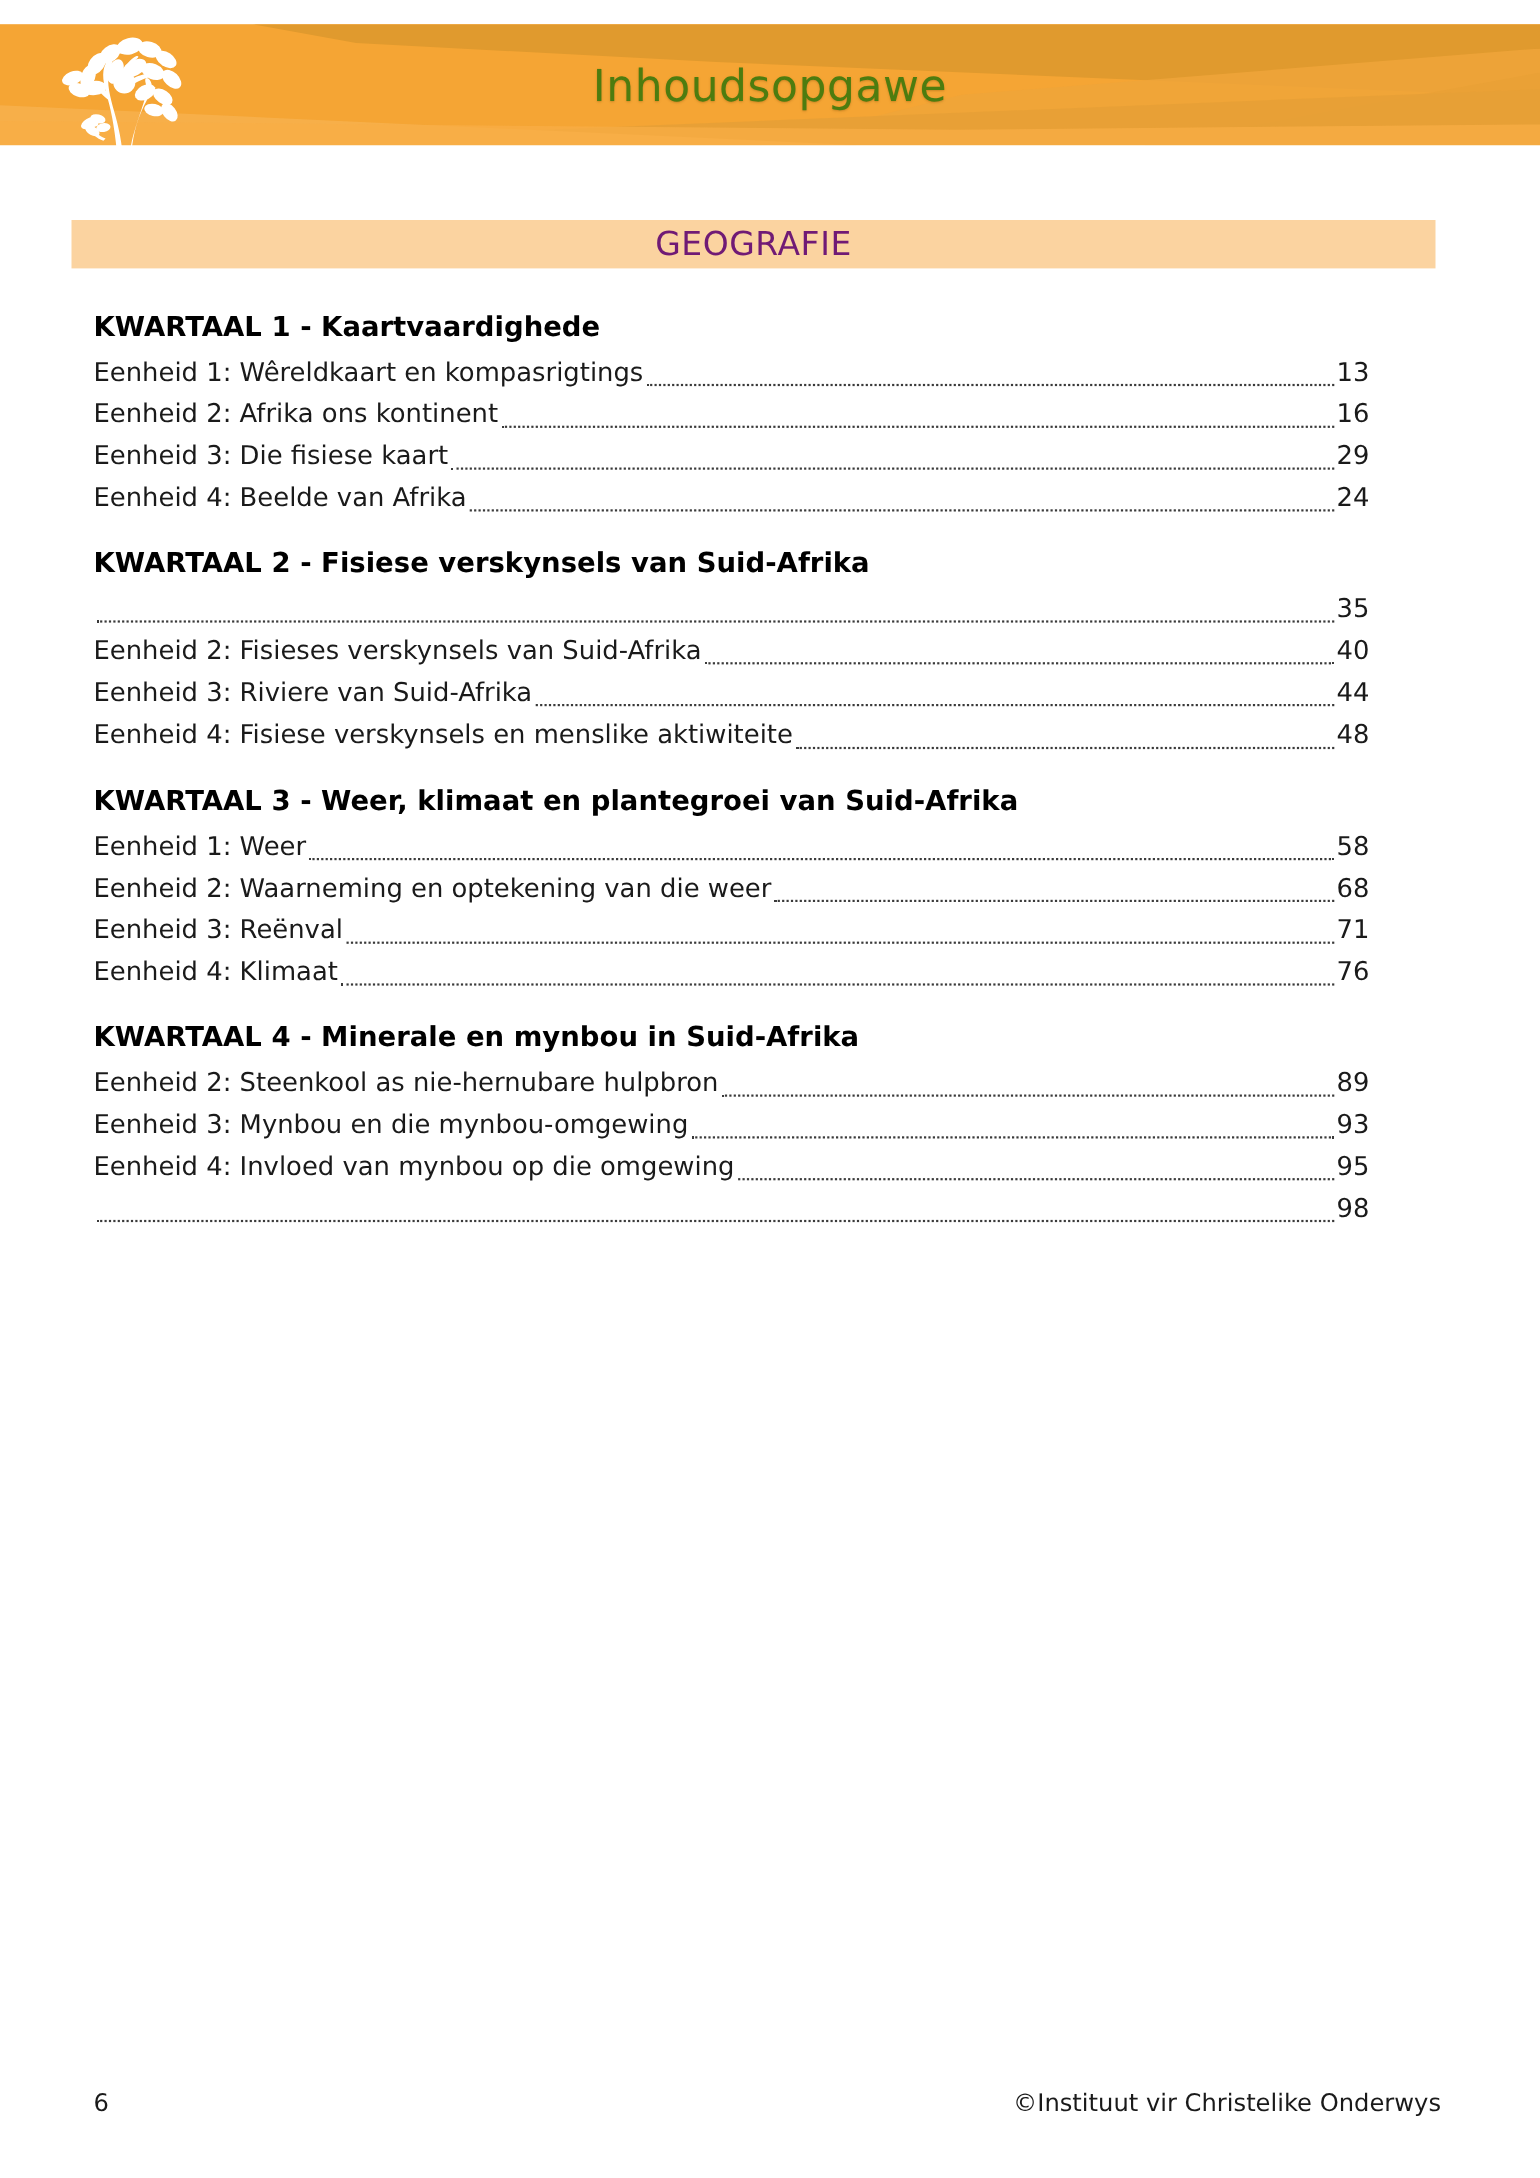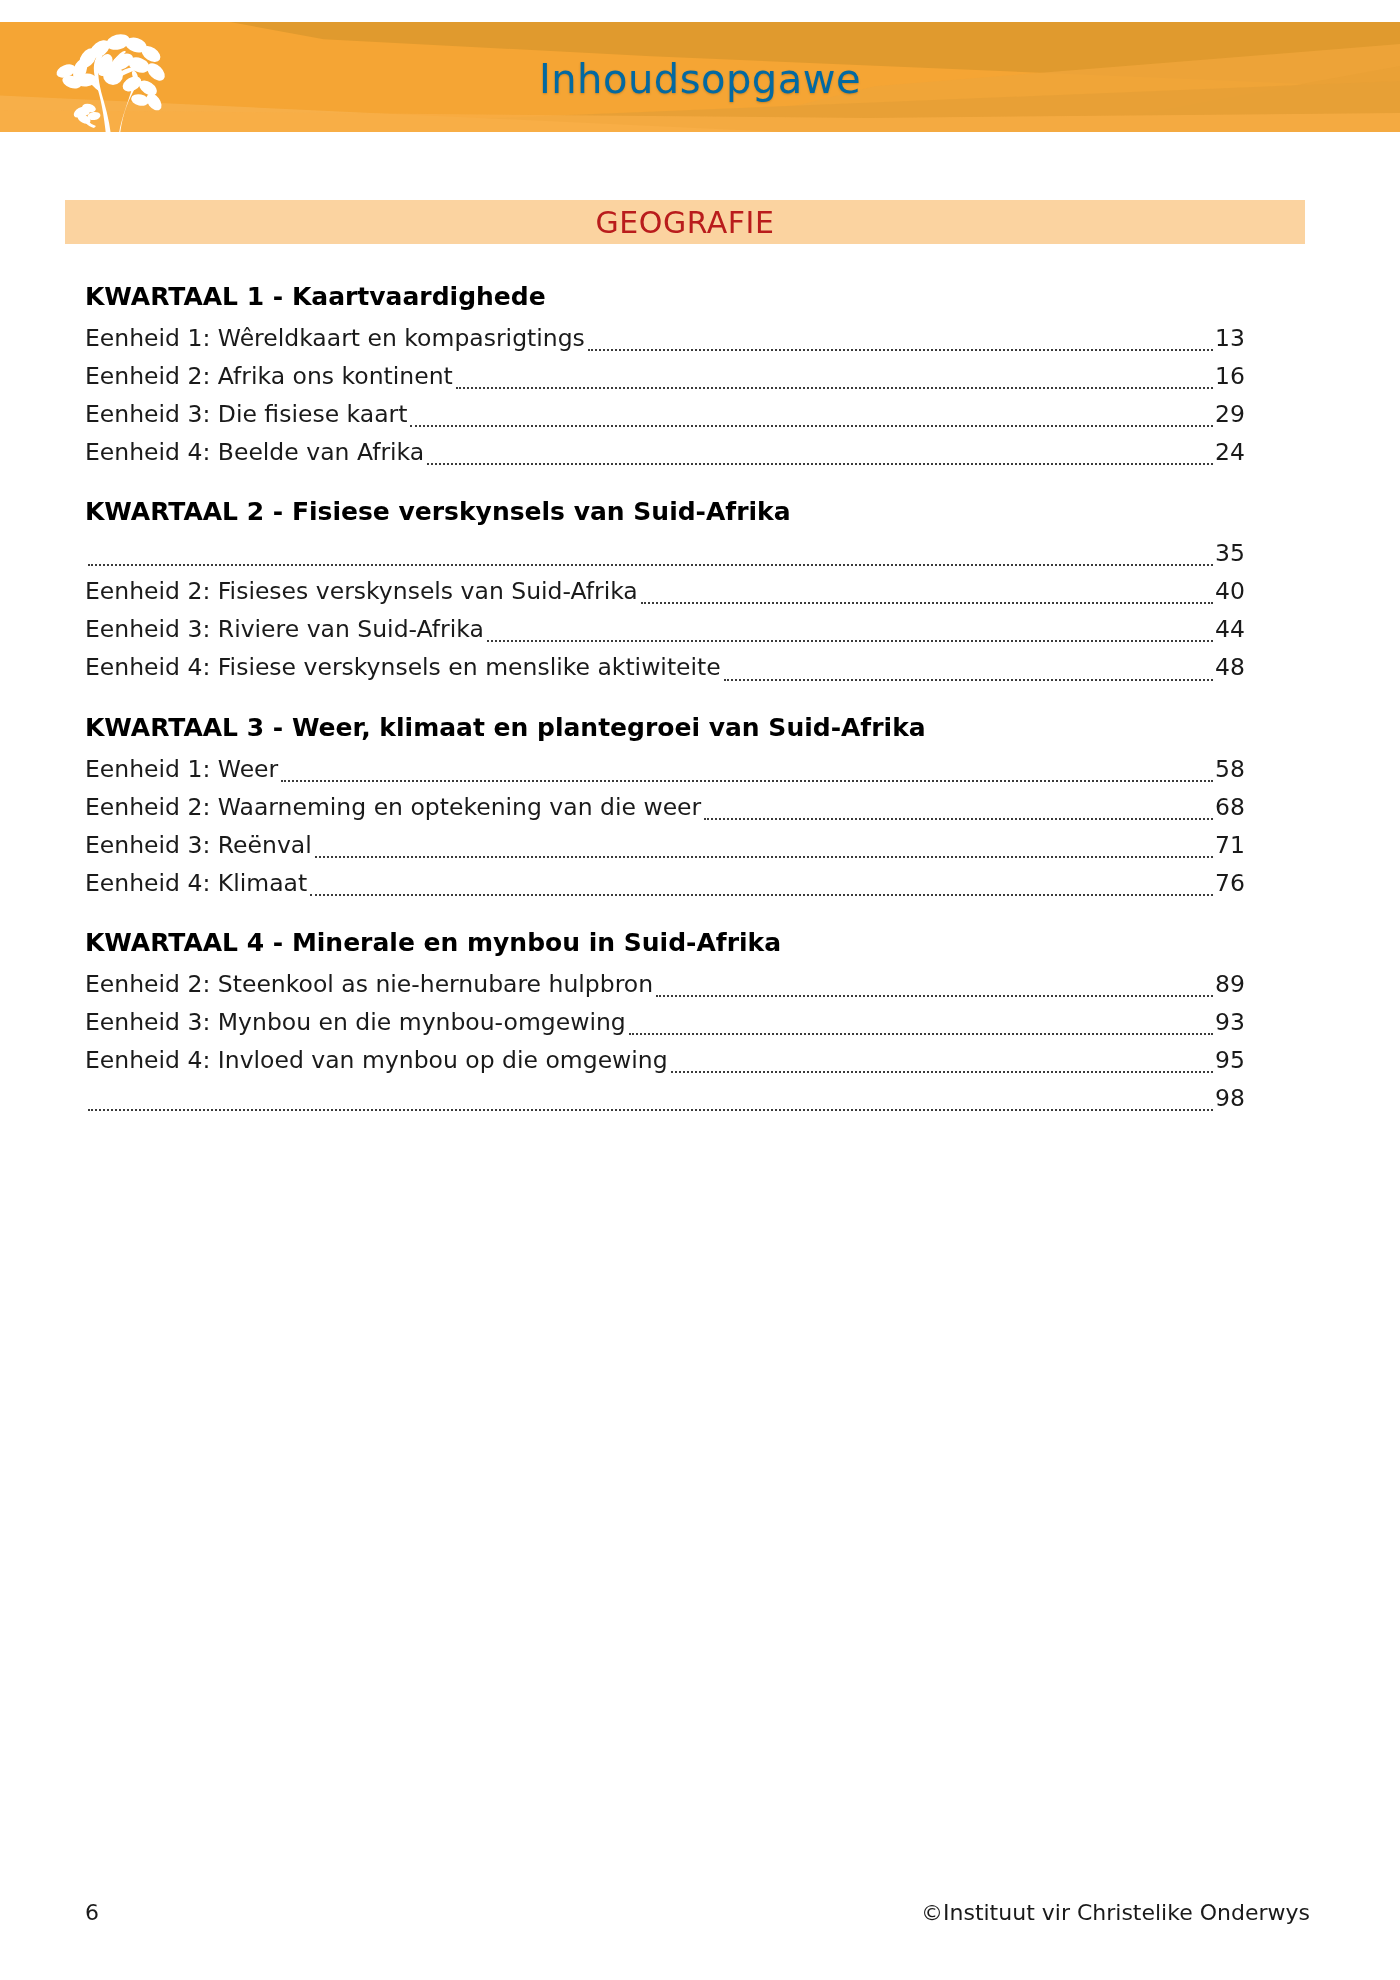--- a/index.html
+++ b/index.html
@@ -84,21 +84,21 @@
   }
 
   .header-title {
     position: absolute;
     left: 0;
     top: 56px;
     width: 1400px;
     text-align: center;
     font-size: 40px;
     font-weight: 400;
-    color: #0369a1;
+    color: #4d7c0f;
     letter-spacing: 0.5px;
     text-shadow: 0 1px 2px rgba(120,75,10,0.35);
     z-index: 5;
     font-family: "DejaVu Sans", sans-serif;
   }
 
   
   .tree-logo {
     position: absolute;
     left: 36px;
@@ -114,21 +114,21 @@
     left: 65px;
     top: 200px;
     width: 1240px;
     height: 44px;
     background: #FBD3A0;
     display: flex;
     align-items: center;
     justify-content: center;
   }
   .subject-banner-label {
-    color: #b91c1c;
+    color: #701a75;
     font-size: 30px;
     font-weight: 400;
     letter-spacing: 0.5px;
     font-family: "DejaVu Sans", sans-serif;
   }
 
   
   .toc {
     position: absolute;
     left: 85px;

